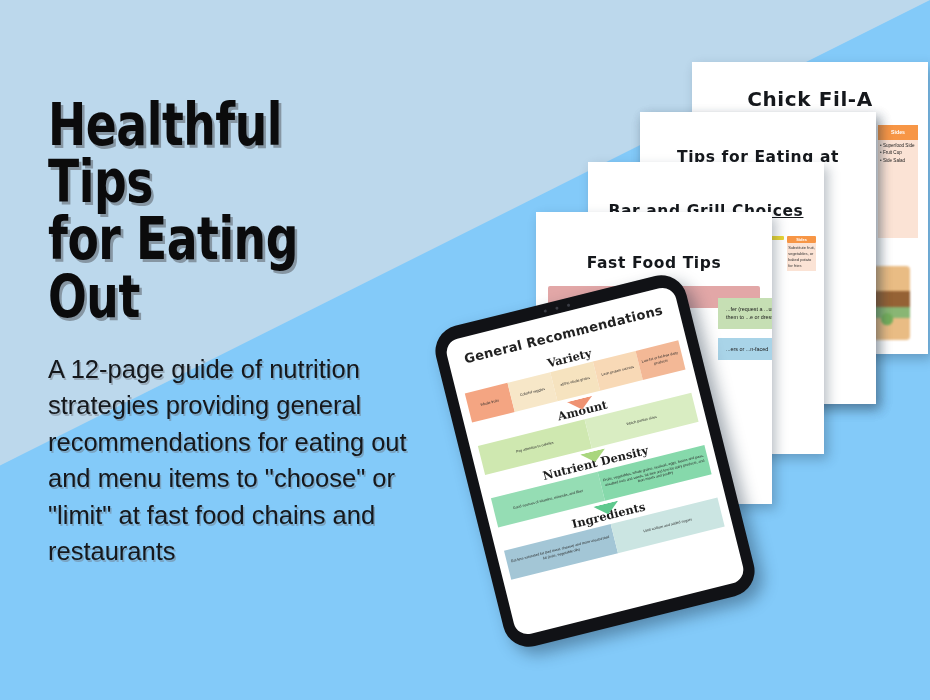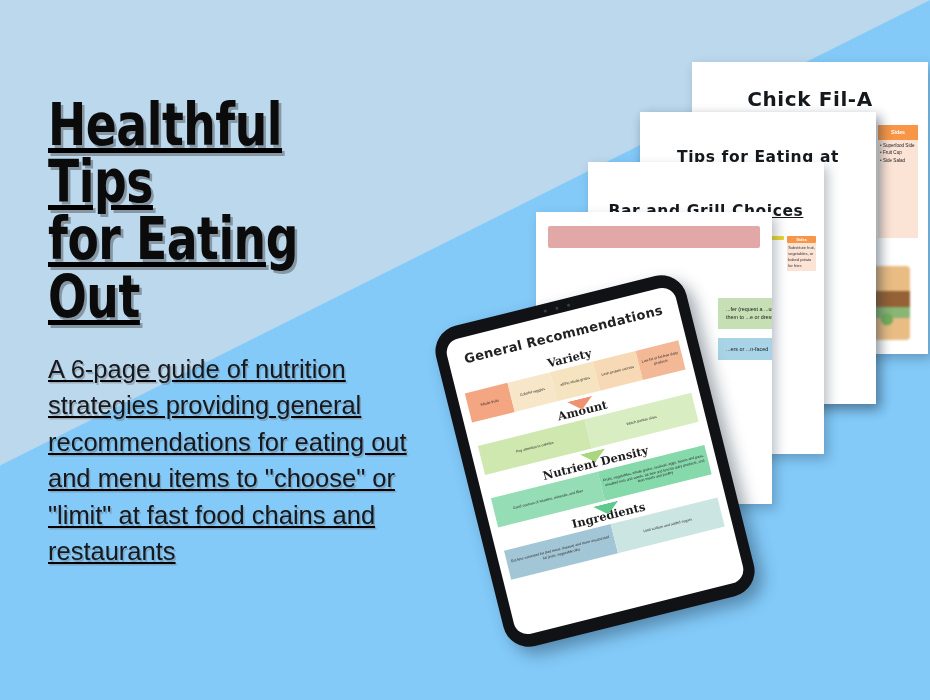--- a/index.html
+++ b/index.html
@@ -12,21 +12,21 @@
 
   
   .bg-pale{position:absolute;inset:0;background:#bcd8ec;}
   .bg-vivid{
     position:absolute;inset:0;
     background:#83caf9;
     clip-path:polygon(0% 100%, 0% 66.5%, 100% 0%, 100% 100%);
   }
 
   
-  .copy{position:absolute;left:48px;top:96px;width:400px;text-decoration:underline;}
+  .copy{position:absolute;left:48px;top:96px;width:400px;}
   .title{
     font-family:"DejaVu Sans Condensed","Liberation Sans Narrow","Liberation Sans",sans-serif;
     font-weight:bold;
     font-size:59px;
     line-height:0.97;
     letter-spacing:-0.5px;
     color:#0b0b0c;
     text-shadow:3px 3px 0 rgba(90,96,104,.55);
     transform:scaleX(0.86);
     transform-origin:left top;
@@ -230,20 +230,21 @@
           <div class="bg-head" style="background:#e9d634"></div>
         </div>
       <div class="bg-col">
         <div class="bg-head lbl" style="background:#f79646;color:#fff">Sides</div>
         <div class="bg-body" style="background:#fbe3d5">Substitute fruit, vegetables, or baked potato for fries</div>
       </div>
     </div>
   </div>
 
   <div class="page" id="page-fastfood">
+    <h2>Fast Food Tips</h2>
     <div class="ff-band"></div>
     <div class="ff-notes">
       <div class="ff-note" style="background:#c6dfb4">...fer (request a ...un or bread for ...r ask them to ...e or dressing)</div>
       <div class="ff-note" style="background:#a9d4e8">...ers or ...n-faced</div>
     </div>
   </div>
 
   <div class="tablet">
     <div class="tablet-frame">
       <div class="tablet-dots">
@@ -299,16 +300,16 @@
             <div class="stage-cell" style="background:#cbe5e2">Limit sodium and added sugars</div>
           </div>
         </div>
       </div>
     </div>
   </div>
 
   <div class="copy">
     <h1 class="title">Healthful Tips
 for Eating Out</h1>
-    <p class="subtitle">A 6-page guide of nutrition strategies providing general recommendations for eating out and menu items to "choose" or "limit" at fast food chains and restaurants</p>
+    <p class="subtitle">A 12-page guide of nutrition strategies providing general recommendations for eating out and menu items to "choose" or "limit" at fast food chains and restaurants</p>
   </div>
 
 </div>
 
 </body></html>

